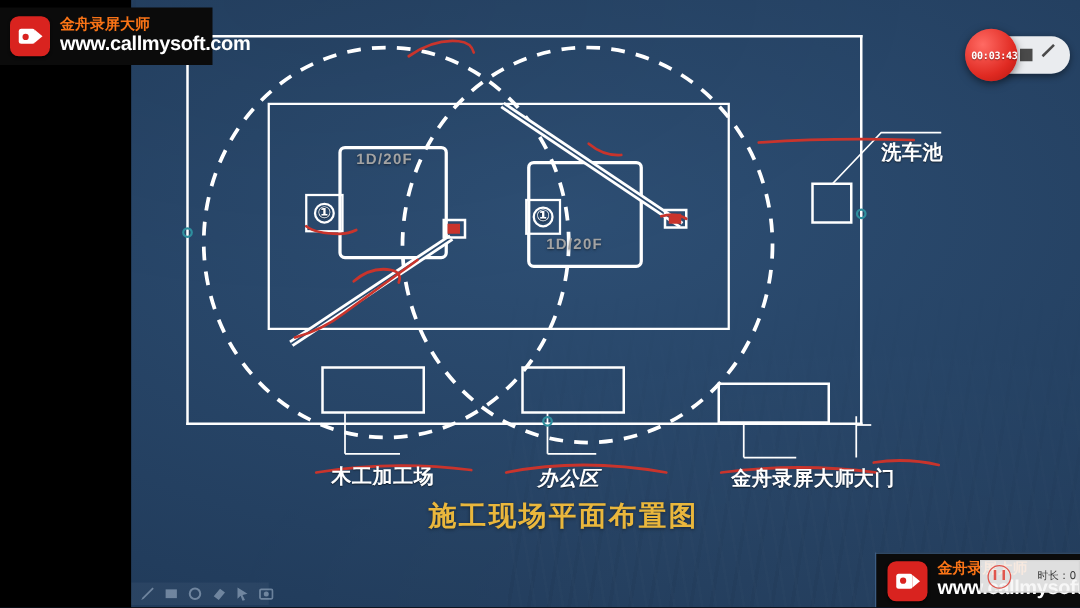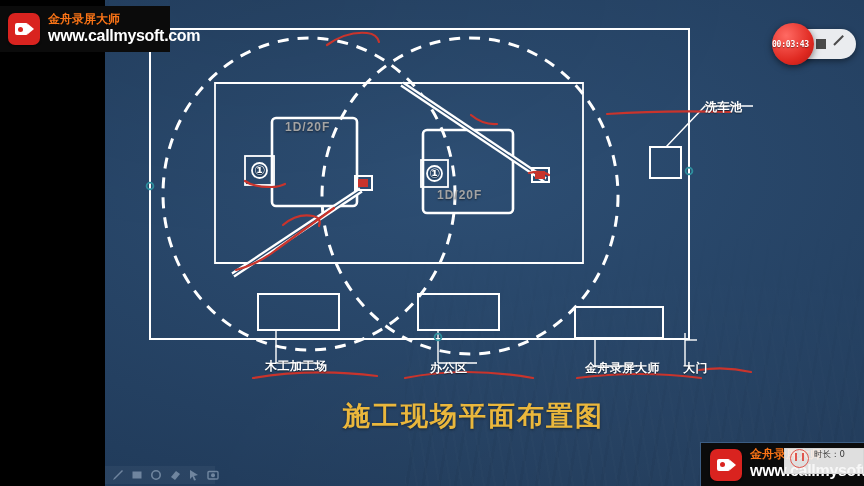--- a/index.html
+++ b/index.html
@@ -27,28 +27,28 @@
      mask-image:linear-gradient(to top,#000,transparent 85%);}
   #slide .vignette{position:absolute;inset:0;
      background:radial-gradient(120% 95% at 45% 35%,rgba(52,88,128,.35),rgba(26,48,76,.55) 75%);}
 
   svg.plan{position:absolute;left:0;top:0;width:759px;height:486px;}
 
   
   .plbl{position:absolute;color:#ffffff;font-size:11px;font-weight:bold;
         letter-spacing:.5px;white-space:nowrap;
         text-shadow:0 1px 1px rgba(0,0,0,.55);}
-  .plbl.cn{font-family:"DejaVu Sans","Liberation Sans",sans-serif;font-size:12px;}
+  .plbl.cn{font-family:"DejaVu Sans","Liberation Sans",sans-serif;font-size:16px;margin-top:13px;}
   .bldg-lbl{position:absolute;color:#a3a3a3;font-size:12px;font-weight:bold;
             letter-spacing:1px;text-shadow:0 1px 2px rgba(0,0,0,.5);}
   .circ{position:absolute;color:#fff;font-size:13px;font-weight:bold;
         font-family:"DejaVu Sans",sans-serif;text-shadow:0 1px 1px rgba(0,0,0,.5);}
 
   #slide-title{position:absolute;left:238px;top:398px;color:#e8b game;}
-  #slide-title{color:#eab73c;font-size:27px;font-weight:bold;letter-spacing:2px;
+  #slide-title{color:#eab73c;font-size:22px;font-weight:bold;letter-spacing:2px;
      font-family:Liberation Serif, serif;
      text-shadow:0 1px 3px rgba(0,0,0,.45);}
 
   
   #wm-tl{position:absolute;left:0;top:6px;width:170px;height:46px;
          background:#0b0b0b;display:flex;align-items:center;gap:8px;padding-left:8px;
          box-sizing:border-box;}
   .wm-logo{width:32px;height:32px;border-radius:7px;background:#d9231f;
      display:flex;align-items:center;justify-content:center;flex:none;
      box-shadow:0 1px 2px rgba(0,0,0,.6);}
@@ -71,37 +71,37 @@
      background:#0b0b0b;display:flex;align-items:center;gap:8px;padding-left:9px;
      box-sizing:border-box;border-top:1px solid #3c5d83;border-left:1px solid #3c5d83;}
 
   
   #rec-pill{position:absolute;left:778px;top:29px;height:30px;width:78px;
      background:rgba(250,250,250,.93);border-radius:15px;display:flex;
      align-items:center;justify-content:flex-end;gap:7px;padding-right:10px;
      box-sizing:border-box;box-shadow:0 2px 6px rgba(0,0,0,.45);}
   #rec-bubble{position:absolute;left:772px;top:23px;width:42px;height:42px;border-radius:50%;
      background:radial-gradient(circle at 34% 30%,#ff6a63,#e02a22 62%,#b3150f);
-     display:flex;align-items:center;justify-content:flex-start;
+     display:flex;align-items:center;justify-content:flex-end;
      box-shadow:0 2px 7px rgba(0,0,0,.5);}
   #rec-time{color:#fff;font-size:8px;font-weight:bold;letter-spacing:-.2px;
      font-family:"DejaVu Sans Mono","Liberation Mono",monospace;
      text-shadow:0 1px 1px rgba(0,0,0,.4);}
   .pbtn{display:flex;align-items:center;justify-content:center;cursor:default;}
   .ic-pause{width:9px;height:12px;position:relative;}
   .ic-pause i{position:absolute;top:0;width:3px;height:12px;background:#4a4a4a;}
   .ic-pause i:first-child{left:0;} .ic-pause i:last-child{right:0;}
   .ic-stop{width:10px;height:10px;background:#4a4a4a;}
   .ic-pen{width:13px;height:13px;position:relative;}
   .ic-pen:before{content:"";position:absolute;left:1px;top:6px;width:13px;height:2px;
      background:#4a4a4a;transform:rotate(-45deg);transform-origin:left center;}
 
   
   #dur-pop{position:absolute;left:784px;top:448px;width:80px;height:26px;
-     background:rgba(246,246,246,.90);display:flex;gap:5px;
+     background:rgba(246,246,246,.90);display:flex;align-items:center;gap:21px;
      padding-left:5px;box-sizing:border-box;border:1px solid #d6d6d6;}
   #dur-ring{width:17px;height:17px;border-radius:50%;border:1.6px solid #e0564e;
      position:relative;flex:none;}
   #dur-ring i{position:absolute;top:3.2px;width:1.6px;height:8px;background:#e0564e;}
   #dur-ring i:nth-child(1){left:4.4px;} #dur-ring i:nth-child(2){right:4.4px;}
   #dur-txt{color:#3a3a3a;font-size:8.5px;white-space:nowrap;
      font-family:"DejaVu Sans","Liberation Sans",sans-serif;}
 
   
   #annot-bar{position:absolute;left:105px;top:466px;width:110px;height:18px;
@@ -202,21 +202,21 @@
       </g>
     </svg>
 
     <div class="bldg-lbl" style="left:180px;top:120px;">1D/20F</div>
     <div class="bldg-lbl" style="left:332px;top:188px;">1D/20F</div>
     <div class="circ" style="left:149px;top:163px;">①</div>
     <div class="circ" style="left:324px;top:166px;">①</div>
 
     <div class="plbl cn" style="left:600px;top:99px;">洗车池</div>
     <div class="plbl cn" style="left:160px;top:358px;text-align:center;">木工加工场</div>
-    <div class="plbl cn" style="left:325px;top:360px;">办公区</div>
+    <div class="plbl cn" style="left:325px;top:360px;font-style:italic;">办公区</div>
     <div class="plbl cn" style="left:480px;top:360px;">金舟录屏大师</div>
     <div class="plbl cn" style="left:578px;top:360px;">大门</div>
 
     <div id="slide-title" style="position:absolute;left:238px;top:398px;">施工现场平面布置图</div>
   </div>
 
   <div id="wm-tl">
     <div class="wm-logo">
       <div class="cam">
           <div class="body"></div>

